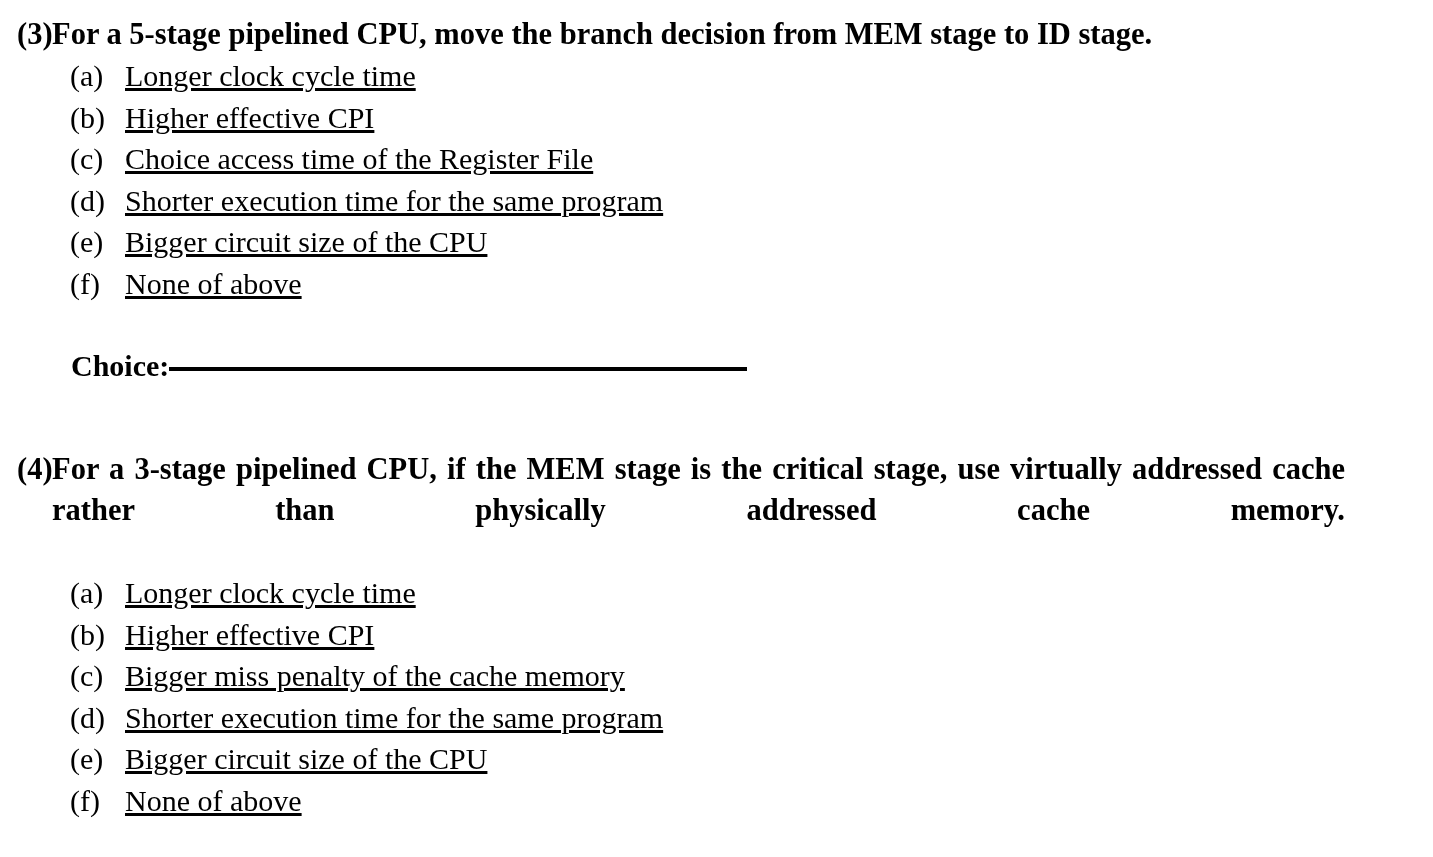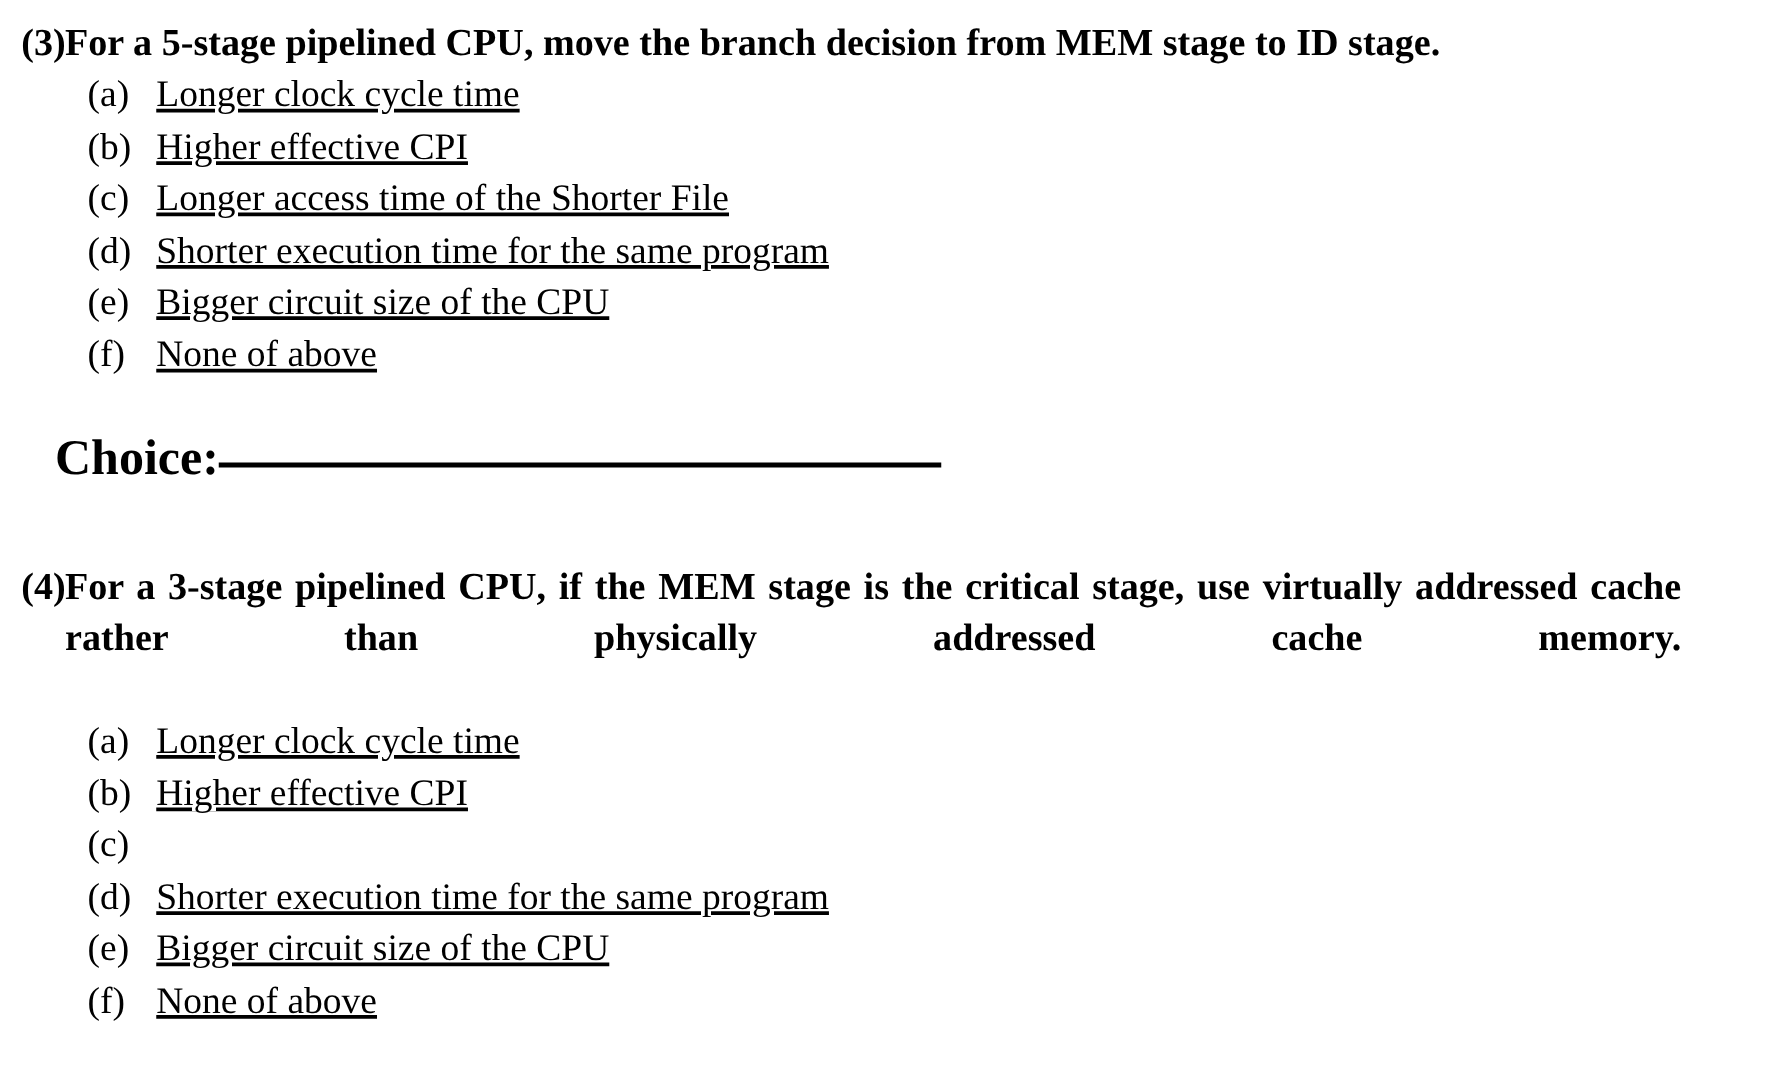--- a/index.html
+++ b/index.html
@@ -84,23 +84,23 @@
   .opt-label {
     flex: 0 1 auto;
     white-space: nowrap;
     text-decoration: underline;
   }
 
   
   .choice-row {
     display: flex;
     align-items: baseline;
-    padding-left: 44px;
+    padding-left: 71px;
     margin-top: 41px;
-    font-size: 40px;
+    font-size: 30px;
     line-height: 41px;
   }
   .choice-label {
     font-weight: bold;
     white-space: nowrap;
   }
   .choice-blank {
     display: inline-block;
     width: 578px;
     height: 0;
@@ -130,21 +130,21 @@
       <li class="option">
         <span class="opt-marker">(a)</span>
         <span class="opt-label">Longer clock cycle time</span>
       </li>
       <li class="option">
         <span class="opt-marker">(b)</span>
         <span class="opt-label">Higher effective CPI</span>
       </li>
       <li class="option">
         <span class="opt-marker">(c)</span>
-        <span class="opt-label">Longer access time of the Shorter File</span>
+        <span class="opt-label">Choice access time of the Register File</span>
       </li>
       <li class="option">
         <span class="opt-marker">(d)</span>
         <span class="opt-label">Shorter execution time for the same program</span>
       </li>
       <li class="option">
         <span class="opt-marker">(e)</span>
         <span class="opt-label">Bigger circuit size of the CPU</span>
       </li>
       <li class="option">
@@ -173,20 +173,21 @@
       <li class="option">
         <span class="opt-marker">(a)</span>
         <span class="opt-label">Longer clock cycle time</span>
       </li>
       <li class="option">
         <span class="opt-marker">(b)</span>
         <span class="opt-label">Higher effective CPI</span>
       </li>
       <li class="option">
         <span class="opt-marker">(c)</span>
+        <span class="opt-label">Bigger miss penalty of the cache memory</span>
       </li>
       <li class="option">
         <span class="opt-marker">(d)</span>
         <span class="opt-label">Shorter execution time for the same program</span>
       </li>
       <li class="option">
         <span class="opt-marker">(e)</span>
         <span class="opt-label">Bigger circuit size of the CPU</span>
       </li>
       <li class="option">

